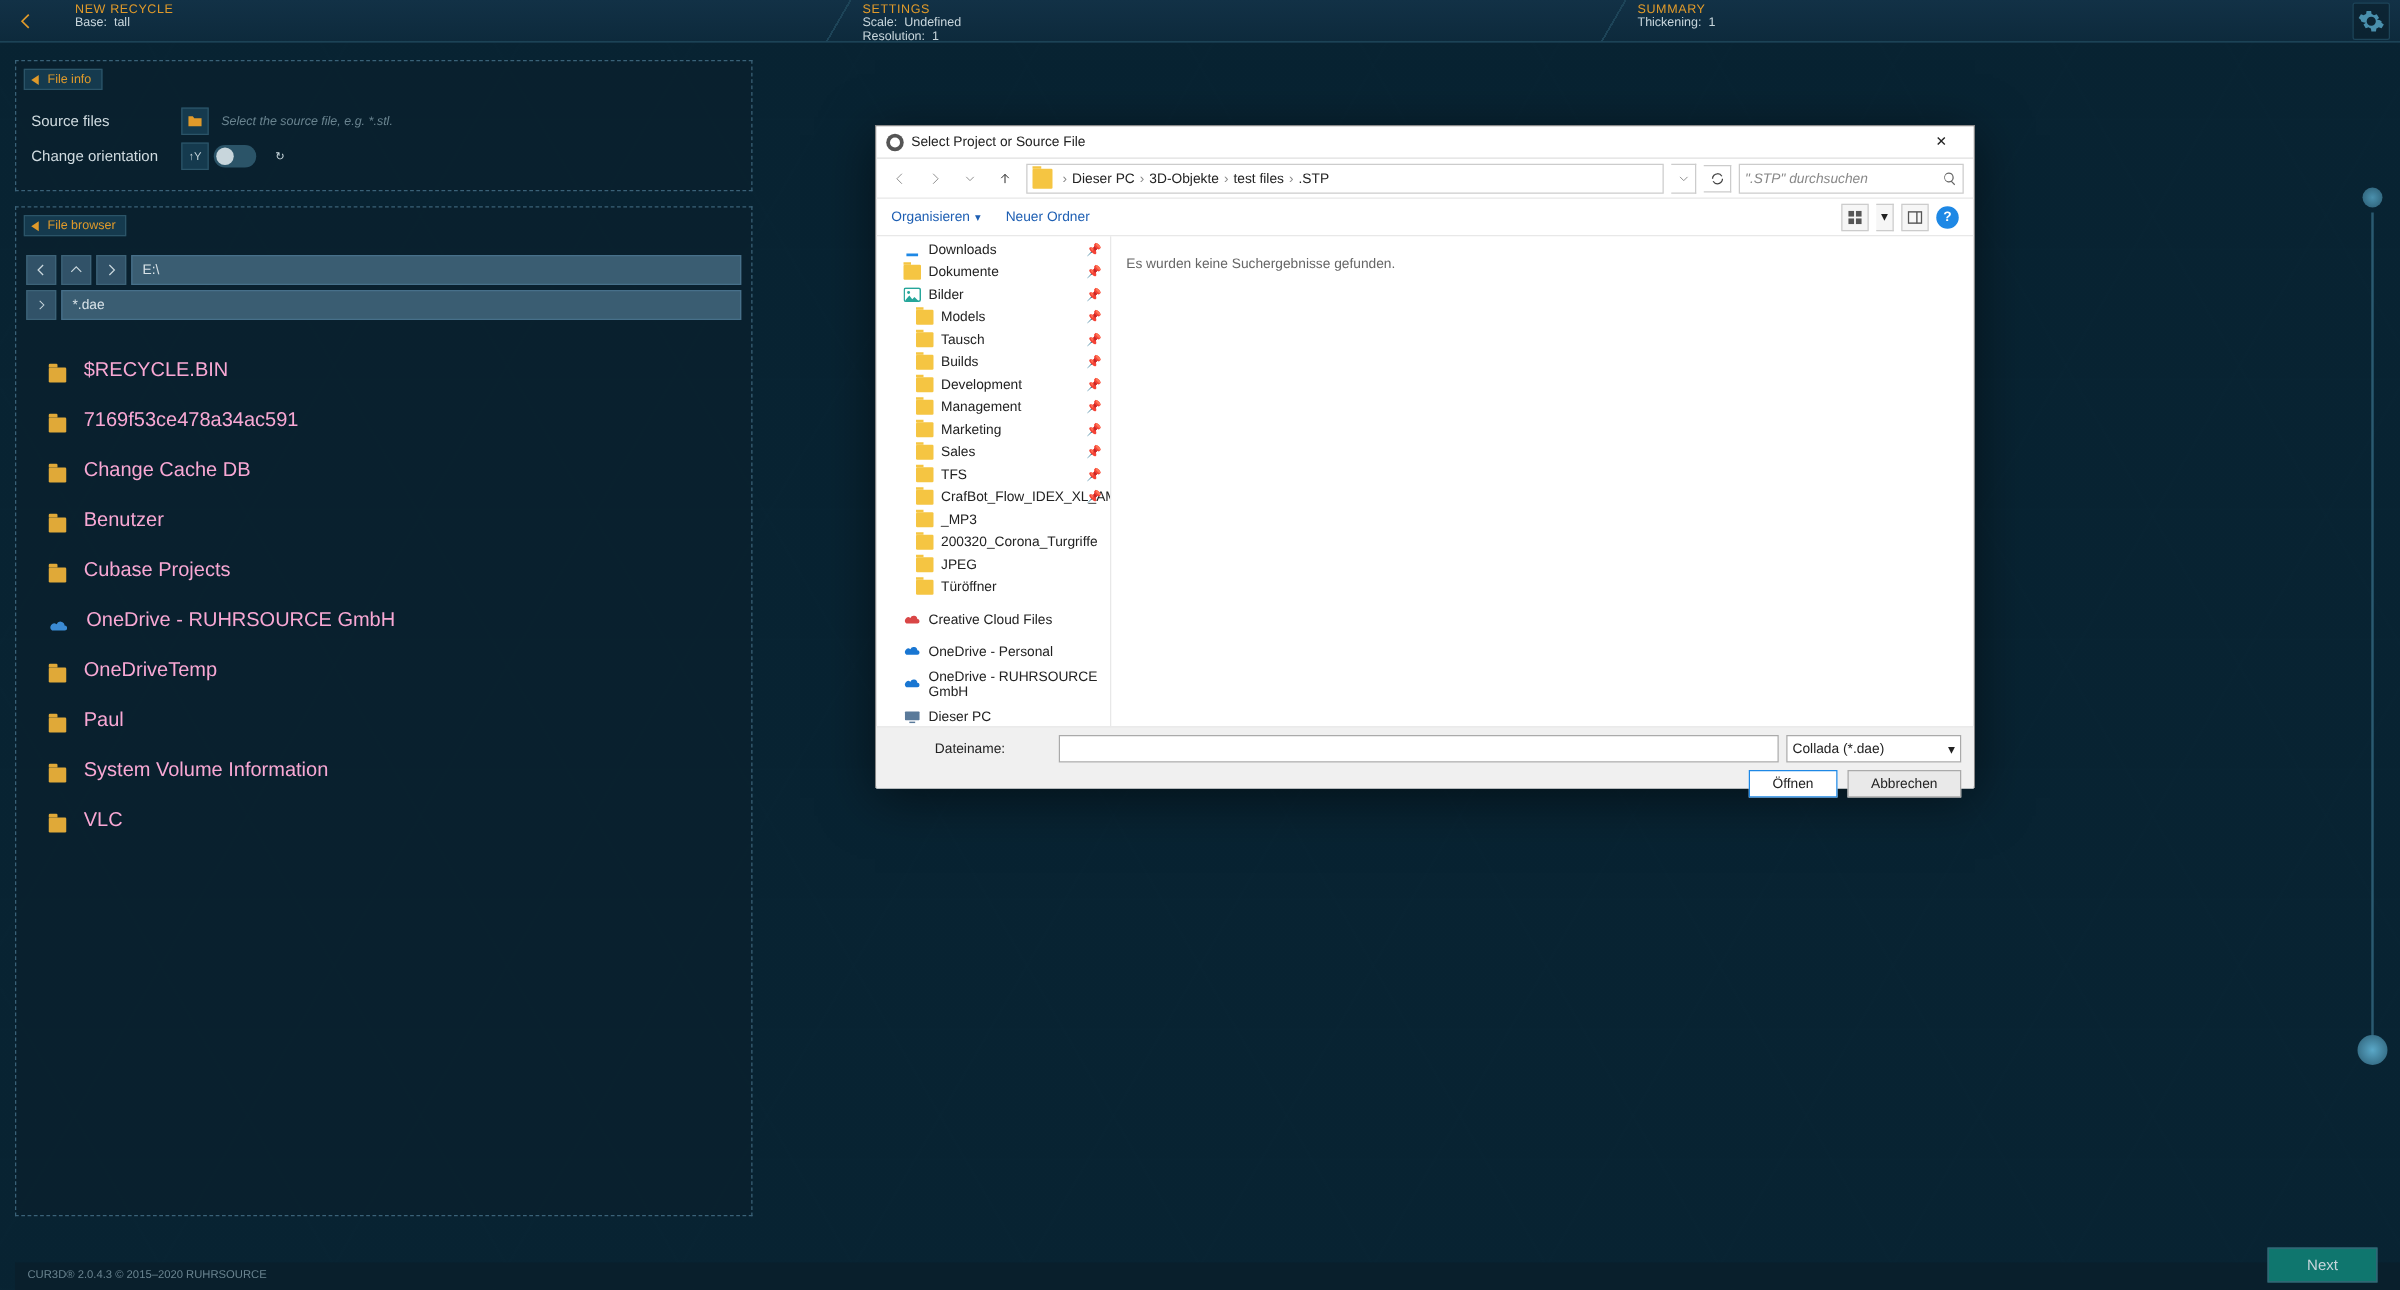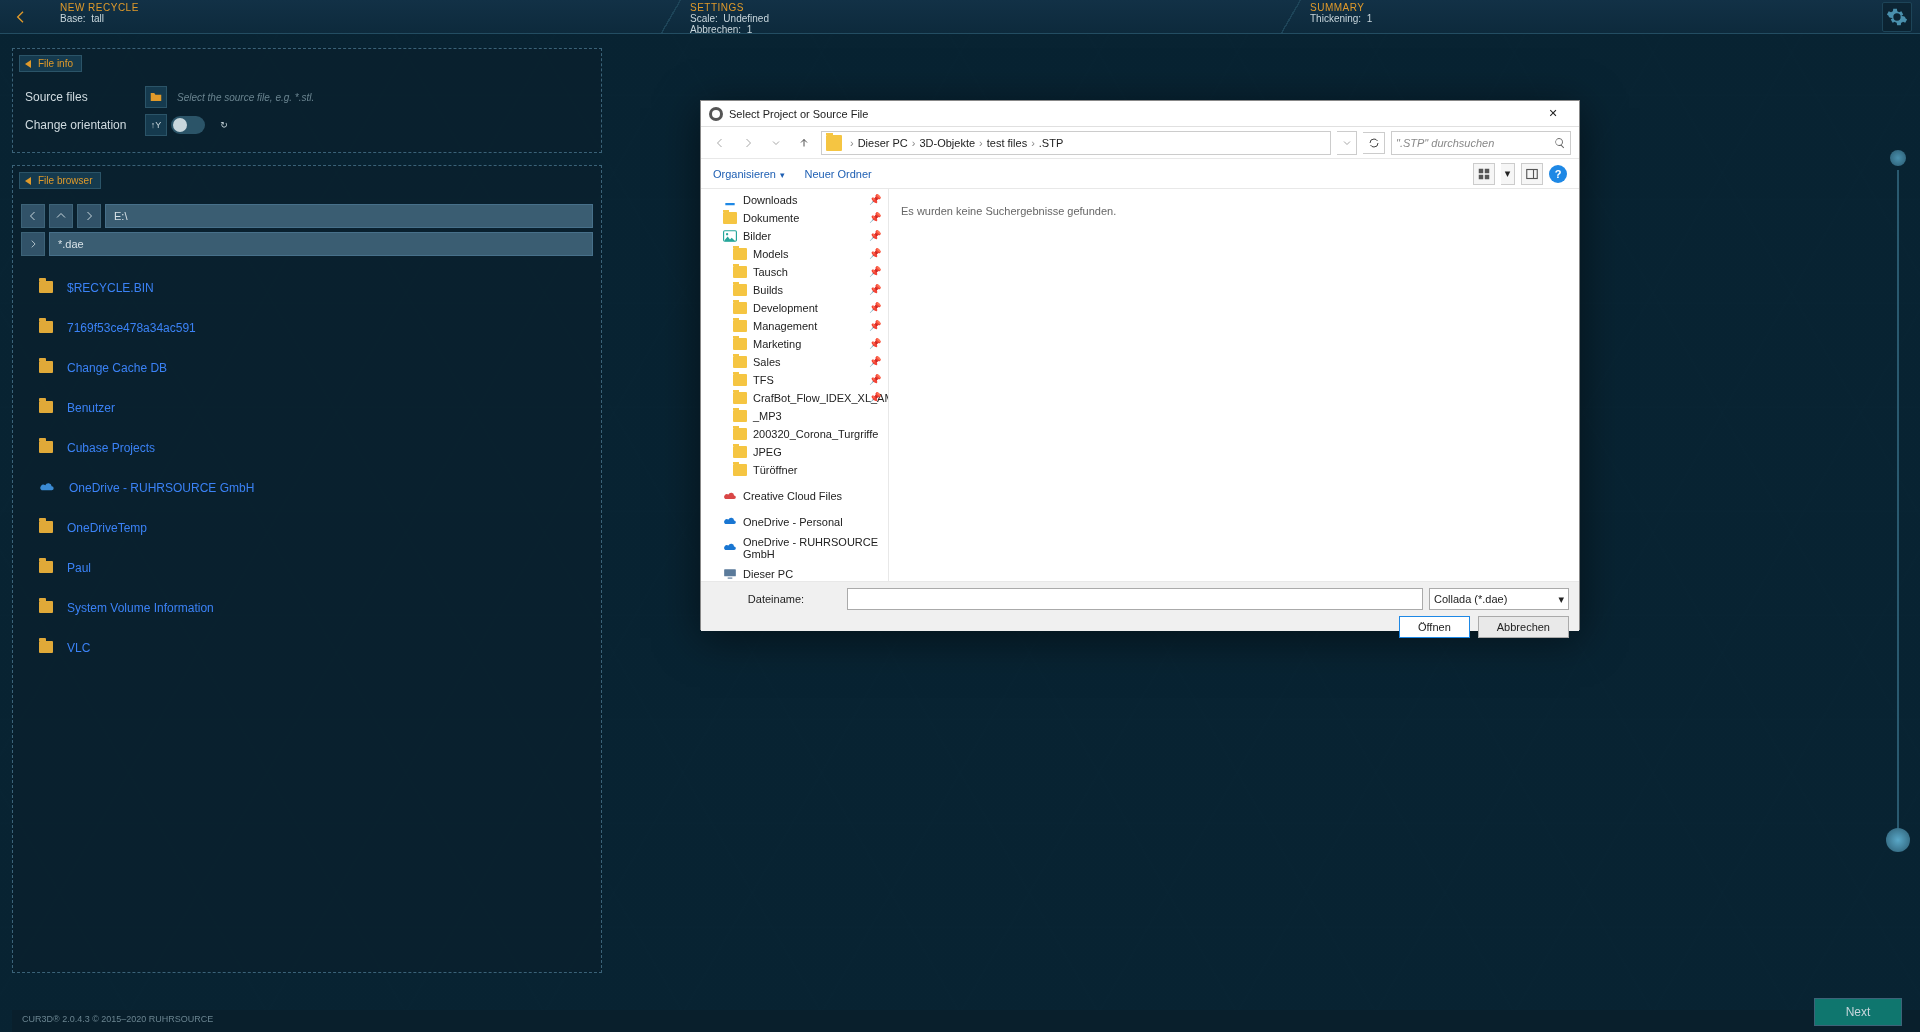--- a/index.html
+++ b/index.html
@@ -39,26 +39,26 @@
 .hint{color:#6a8490;font-style:italic;font-size:10px}
 .axisbtn{width:22px;height:22px;background:#153a4e;border:1px solid #2b5468;display:flex;align-items:center;justify-content:center;font-size:9px;color:#c8d6dc;margin-right:4px;cursor:pointer}
 .toggle{width:34px;height:18px;background:#2b5468;border-radius:9px;position:relative;margin-right:8px;cursor:pointer}
 .toggle::after{content:"";position:absolute;left:2px;top:2px;width:14px;height:14px;background:#c8d6dc;border-radius:50%}
 
 .p-browser{height:808px;padding:28px 8px 8px}
 .navrow{display:flex;gap:4px;margin:10px 0 4px}
 .navbtn{width:24px;height:24px;background:#315268;border:1px solid #3d6378;display:flex;align-items:center;justify-content:center;cursor:pointer}
 .navbtn svg{width:12px;height:12px;stroke:#c8d6dc;stroke-width:2;fill:none}
 .pathbox{flex:1;height:24px;background:#3a5d72;border:1px solid #47708a;padding:0 8px;font-size:11px;color:#d8e2e7;display:flex;align-items:center}
-.filterrow{display:flex;gap:4px;margin-bottom:21px}
+.filterrow{display:flex;gap:4px;margin-bottom:6px}
 .filterbtn{width:24px;height:24px;background:#315268;border:1px solid #3d6378;cursor:pointer;display:flex;align-items:center;justify-content:center}
 .filterbtn svg{width:10px;height:10px;stroke:#c8d6dc;stroke-width:2;fill:none}
 .filterbox{flex:1;height:24px;background:#3a5d72;border:1px solid #47708a;padding:0 8px;font-size:11px;color:#d8e2e7;display:flex;align-items:center}
 .flist{padding:4px}
-.fitem{display:flex;align-items:flex-start;height:40px;padding-left:14px;font-size:12px;color:#3b82f6;cursor:pointer}
+.fitem{display:flex;align-items:flex-end;height:40px;padding-left:14px;font-size:16px;color:#f9a8d4;cursor:pointer}
 .ficon{width:14px;height:12px;margin-right:14px}
 .ficon.folder{background:#e0a938;border-radius:1px;position:relative}
 .ficon.folder::before{content:"";position:absolute;top:-3px;left:0;width:7px;height:3px;background:#e0a938;border-radius:1px 1px 0 0}
 .ficon.cloud{width:16px;height:12px;position:relative}
 .ficon.cloud svg{width:16px;height:12px;fill:#3b8bd4}
 
 .rail{position:absolute;right:10px;top:100px;bottom:80px;width:24px;z-index:2}
 .railtop{position:absolute;top:50px;left:4px;width:16px;height:16px;background:radial-gradient(circle,#4a90ad,#2a5a70);border-radius:50%}
 .railline{position:absolute;top:70px;bottom:120px;left:11px;width:2px;background:#2a5a70}
 .railbot{position:absolute;bottom:100px;left:0;width:24px;height:24px;background:radial-gradient(circle,#5aa8c8,#2a5a70);border-radius:50%}
@@ -130,21 +130,21 @@
       </svg>
   </div>
   <div class="topseg seg1">
     <div class="segtitle">NEW RECYCLE</div>
     <div class="segrow"><span>Base:</span>&nbsp;&nbsp;<span>tall</span></div>
   </div>
   <div class="topdiv" style="left:660px"></div>
   <div class="topseg seg2">
     <div class="segtitle">SETTINGS</div>
     <div class="segrow"><span>Scale:</span>&nbsp;&nbsp;<span>Undefined</span></div>
-    <div class="segrow"><span>Abbrechen:</span>&nbsp;&nbsp;<span>1</span></div>
+    <div class="segrow"><span>Resolution:</span>&nbsp;&nbsp;<span>1</span></div>
   </div>
   <div class="topdiv" style="left:1280px"></div>
   <div class="topseg seg3">
     <div class="segtitle">SUMMARY</div>
     <div class="segrow"><span>Thickening:</span>&nbsp;&nbsp;<span>1</span></div>
   </div>
   <div class="gear">
     <svg viewBox="0 0 24 24">
         <path d="M12 8a4 4 0 100 8 4 4 0 000-8zm9 4a7 7 0 01-.1 1.2l2.1 1.6-2 3.4-2.5-1a7 7 0 01-2 1.2l-.4 2.6h-4l-.4-2.6a7 7 0 01-2-1.2l-2.5 1-2-3.4 2.1-1.6A7 7 0 013 12a7 7 0 01.1-1.2L1 9.2l2-3.4 2.5 1a7 7 0 012-1.2L7.9 3h4l.4 2.6a7 7 0 012 1.2l2.5-1 2 3.4-2.1 1.6A7 7 0 0121 12z"></path>
       </svg>

